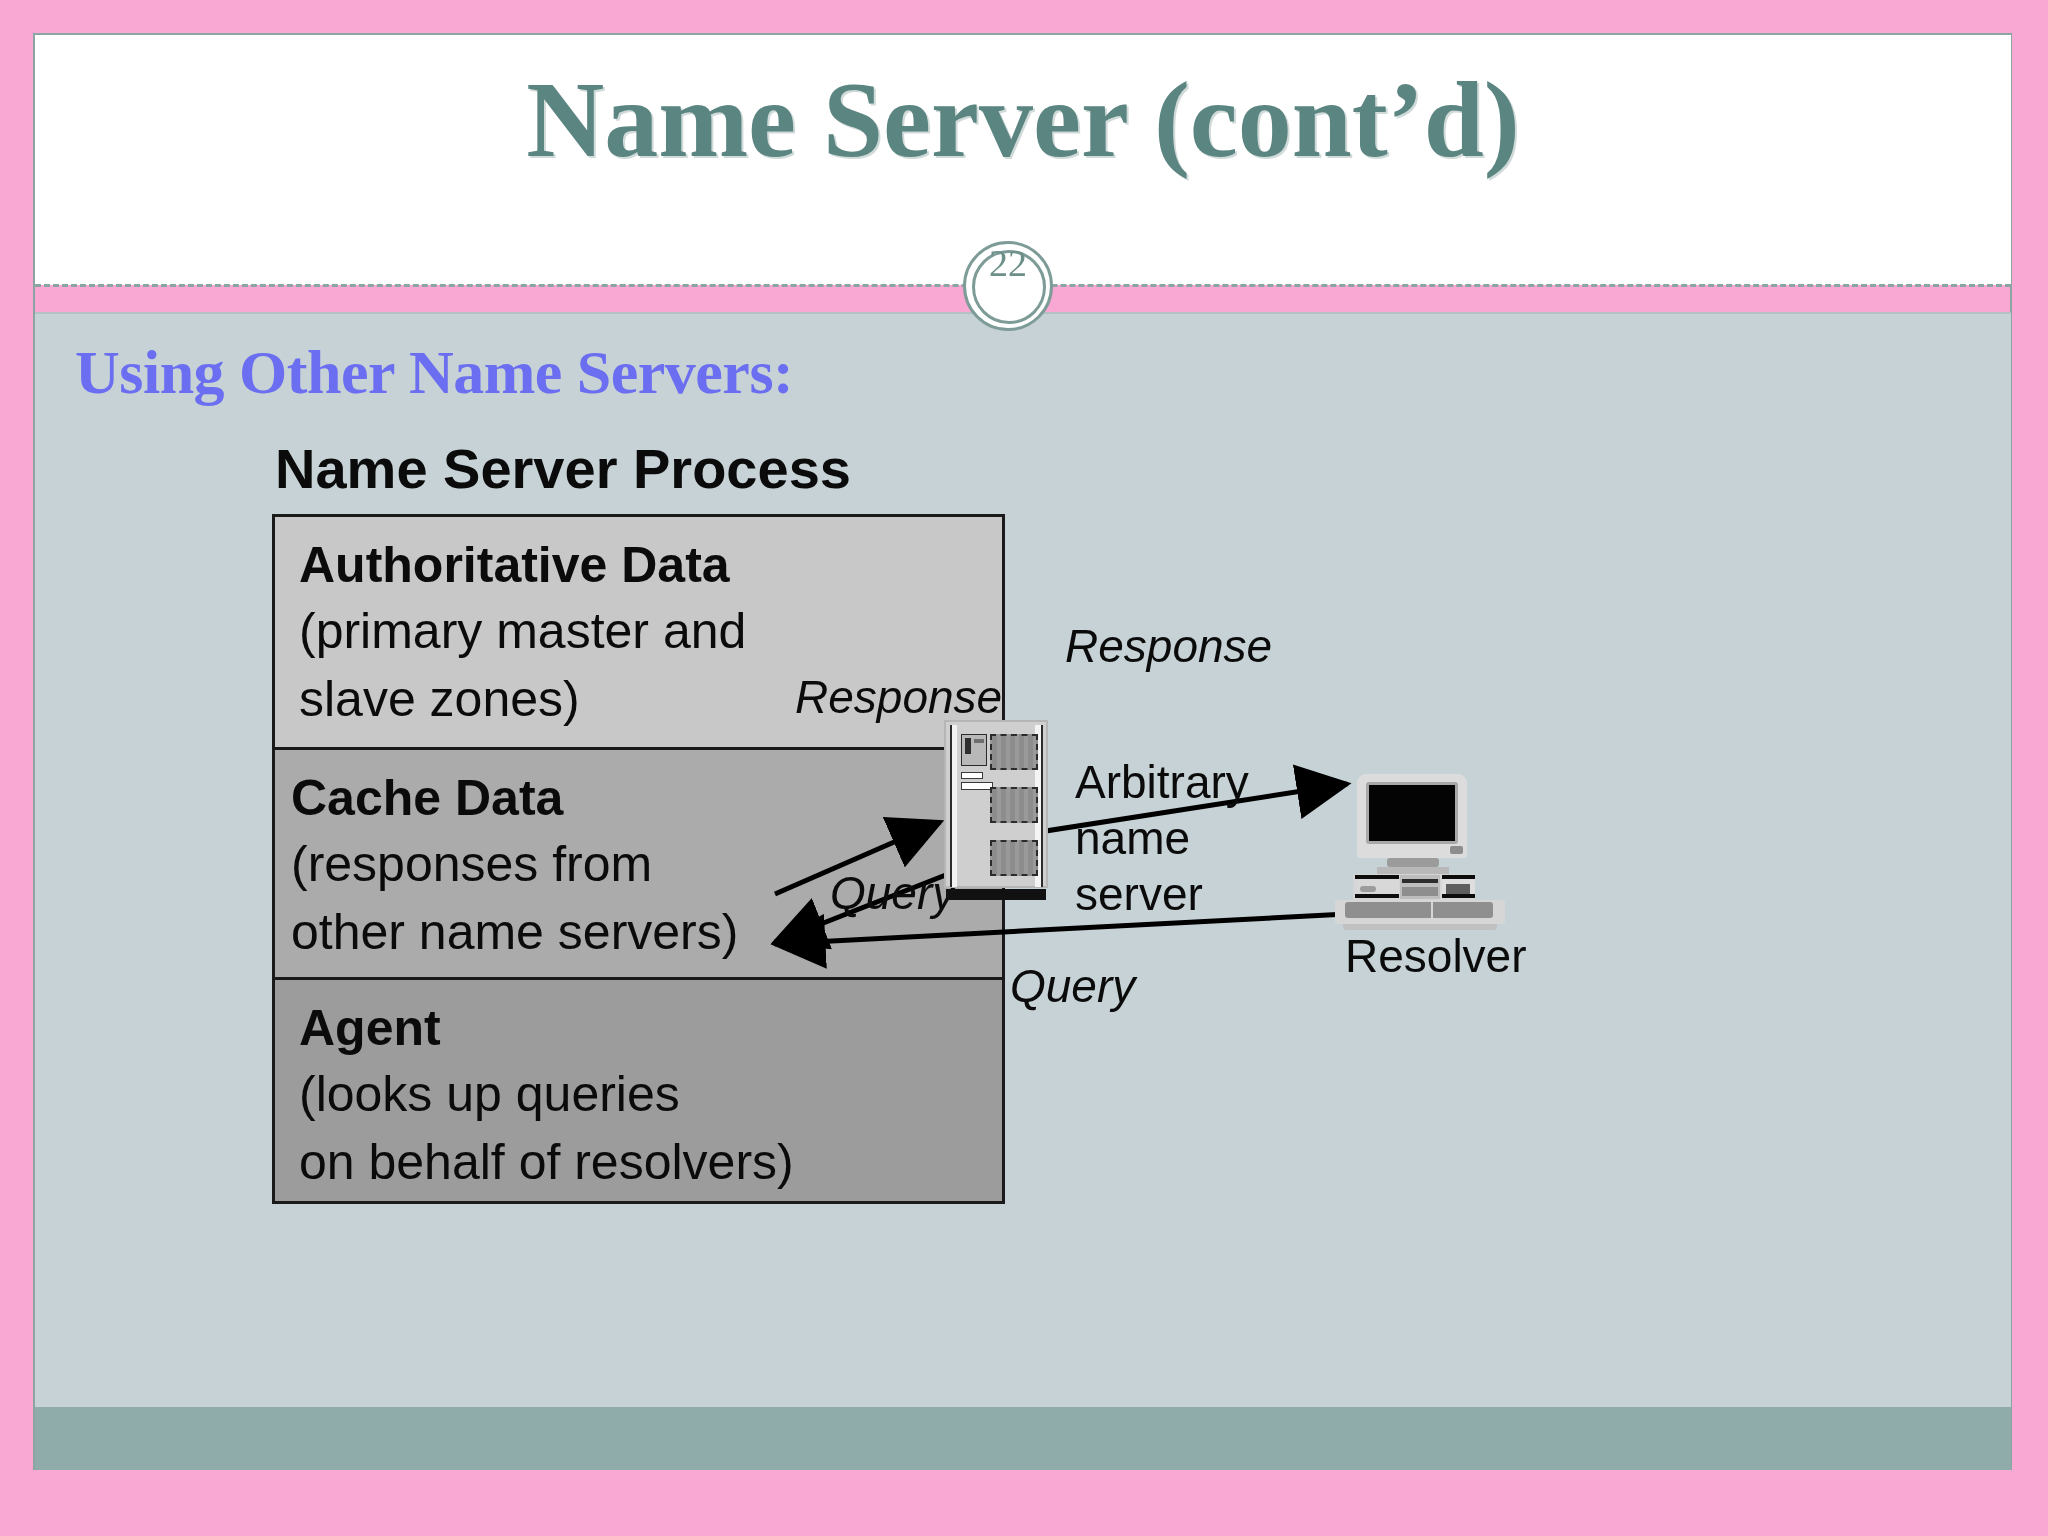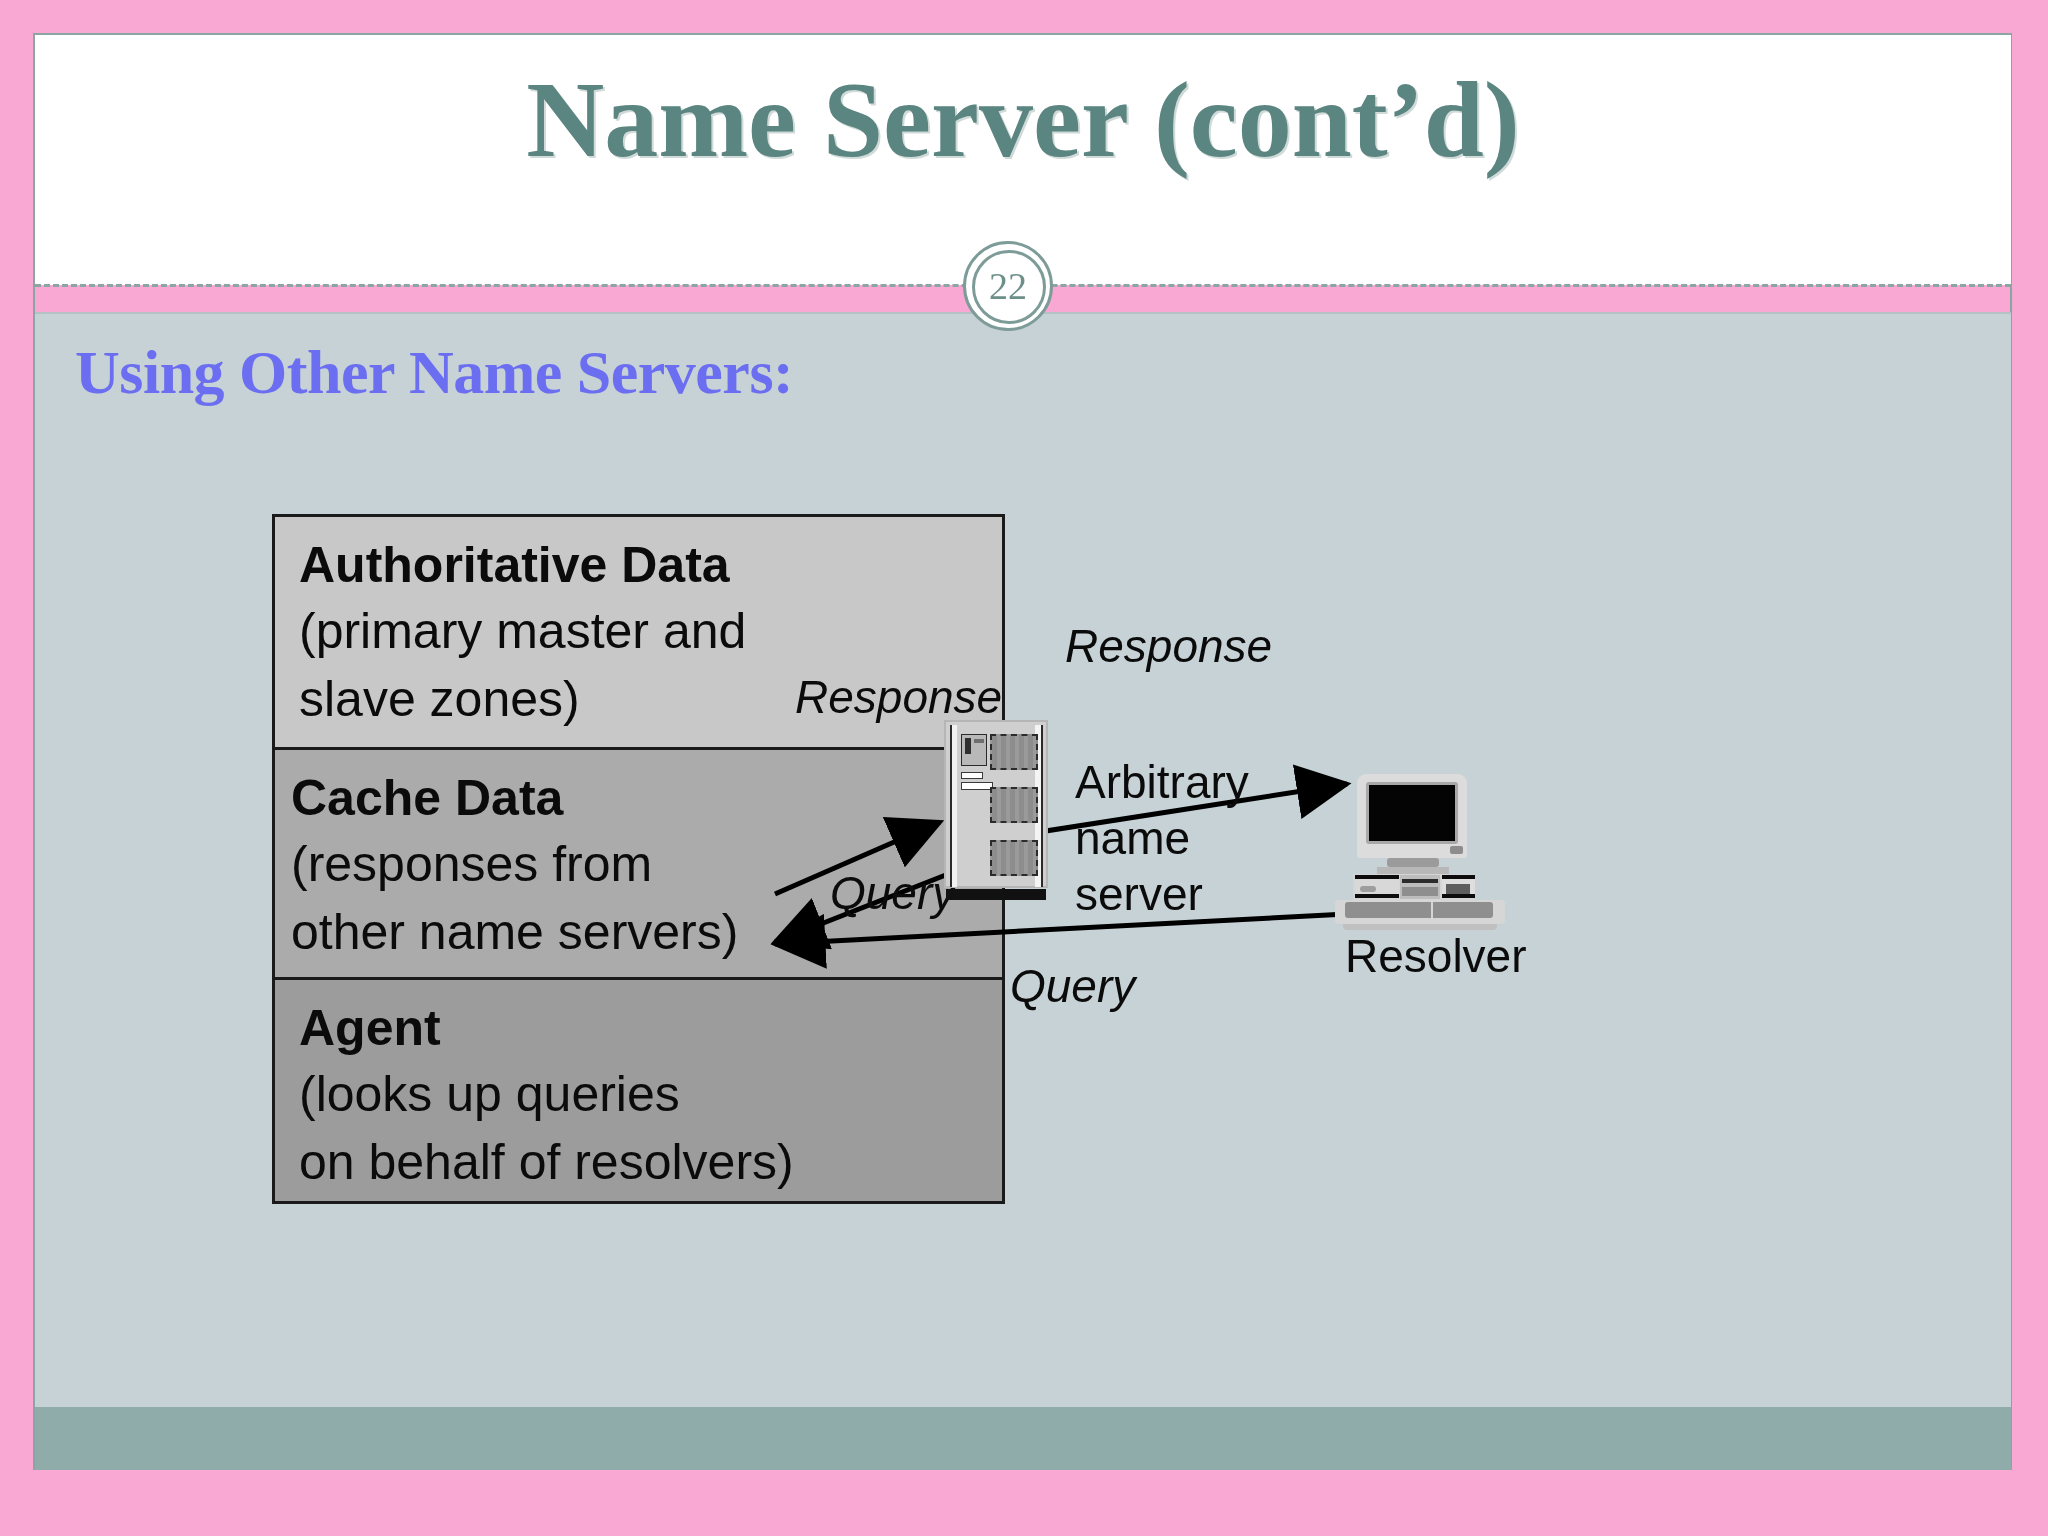--- a/index.html
+++ b/index.html
@@ -66,21 +66,20 @@
     position: absolute;
     left: 963px;
     top: 241px;
     width: 90px;
     height: 90px;
     border-radius: 50%;
     border: 3px solid #7d9b97;
     background: #ffffff;
     box-sizing: border-box;
     display: flex;
-    align-items: center;
     justify-content: center;
     z-index: 6;
   }
   #page-badge-inner {
     position: absolute;
     left: 6px;
     top: 6px;
     width: 74px;
     height: 74px;
     border-radius: 50%;
@@ -447,20 +446,21 @@
   <div id="divider"></div>
   <div id="page-badge">
     <div id="page-badge-inner"></div>
     <span id="page-number">22</span>
   </div>
 
   <div id="body-panel">
 
     <div id="subtitle">Using Other Name Servers:</div>
 
+    <div id="process-heading">Name Server Process</div>
 
     <div id="process-table">
 
       <div class="cell cell-1">
         <div class="cell-title">Authoritative Data</div>
         <div class="cell-line">(primary master and</div>
         <div class="cell-line">slave zones)</div>
       </div>
 
       <div class="cell cell-2">

